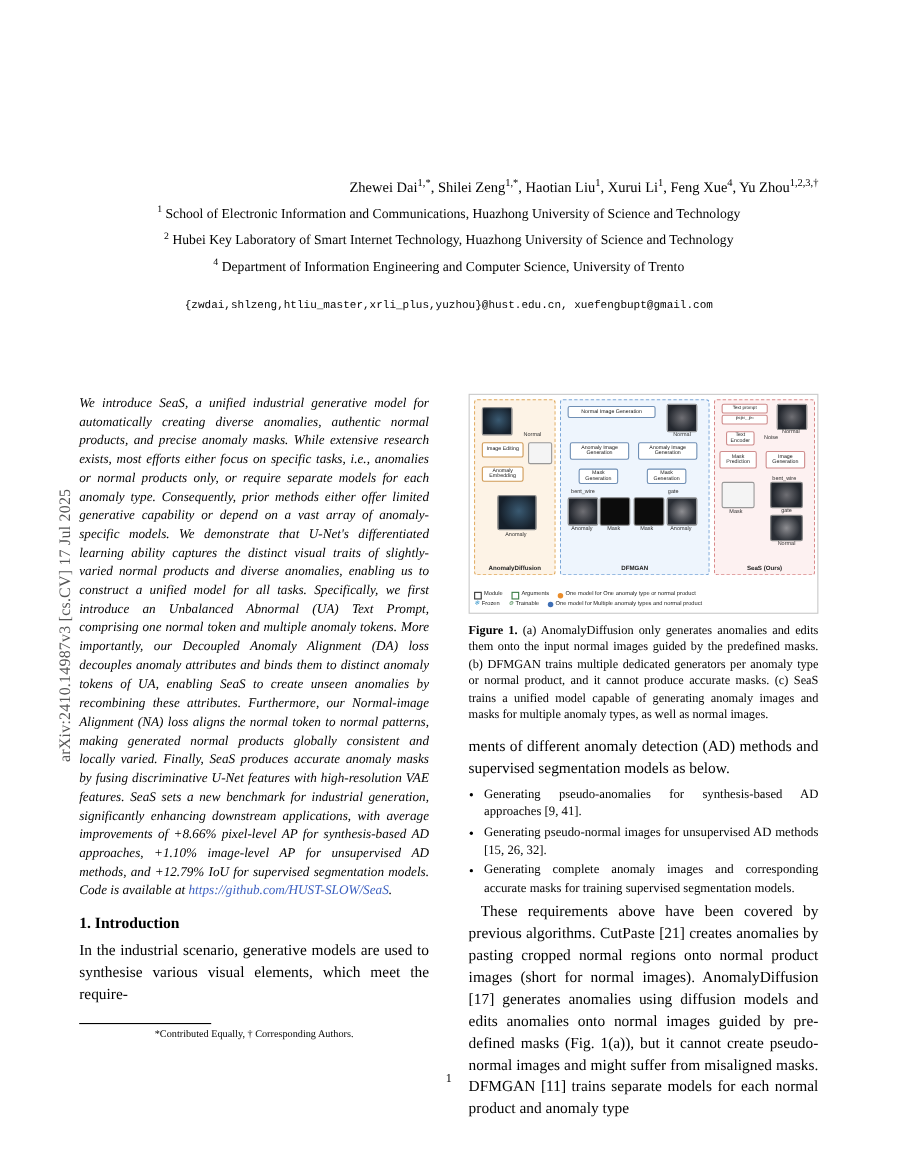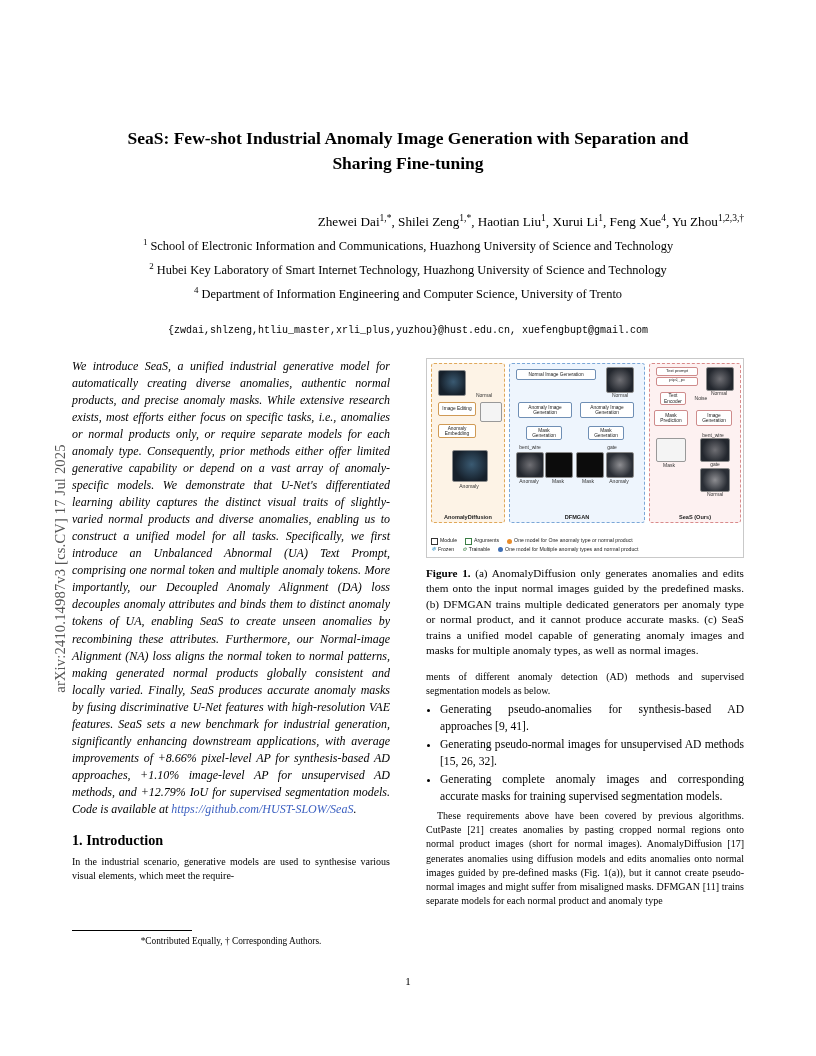--- a/index.html
+++ b/index.html
@@ -107,21 +107,21 @@
     text-align: justify;
     margin: 0;
     hyphens: auto;
   }
   .abstract-body a.url {
     color: #3b5fc0;
     font-style: italic;
     text-decoration: none;
   }
   .body-text {
-    font-size: 10px;
+    font-size: 14px;
     line-height: 1.42;
     text-align: justify;
     margin: 0;
     hyphens: auto;
   }
   .body-text.indent { text-indent: 11px; }
 
   ul.bullets {
     margin: 4px 0 4px 0;
     padding-left: 14px;
@@ -271,21 +271,20 @@
   }
 </style>
 </head>
 <body>
 
 <div class="page">
 
   <div class="arxiv-stamp">arXiv:2410.14987v3  [cs.CV]  17 Jul 2025</div>
 
   <div class="content">
-    <div class="title">SeaS: Few-shot Industrial Anomaly Image Generation with Separation and Sharing Fine-tuning</div>
 
     <div class="authors">
       Zhewei Dai<sup>1,*</sup>, Shilei Zeng<sup>1,*</sup>, Haotian Liu<sup>1</sup>, Xurui Li<sup>1</sup>, Feng Xue<sup>4</sup>, Yu Zhou<sup>1,2,3,†</sup>
     </div>
 
     <div class="affil"><sup>1</sup> School of Electronic Information and Communications, Huazhong University of Science and Technology</div>
     <div class="affil"><sup>2</sup> Hubei Key Laboratory of Smart Internet Technology, Huazhong University of Science and Technology</div>
     <div class="affil"><sup>4</sup> Department of Information Engineering and Computer Science, University of Trento</div>
 
     <div class="emails">{zwdai,shlzeng,htliu_master,xrli_plus,yuzhou}@hust.edu.cn, xuefengbupt@gmail.com</div>

